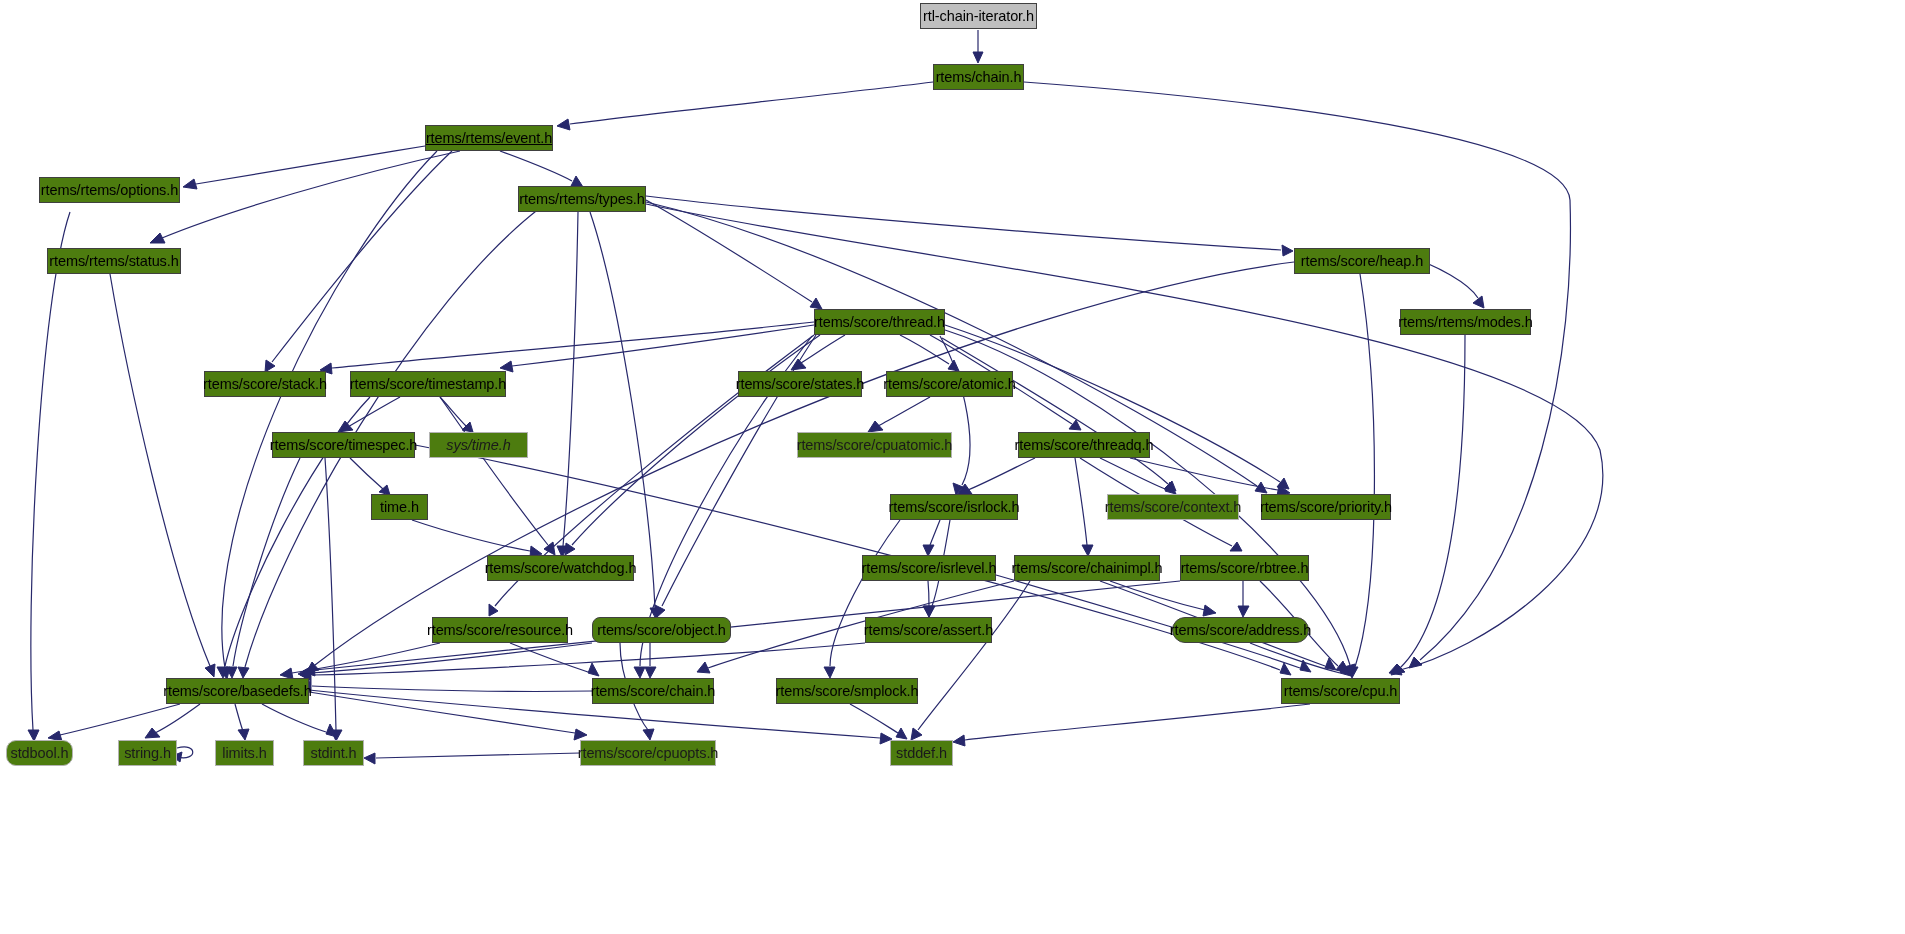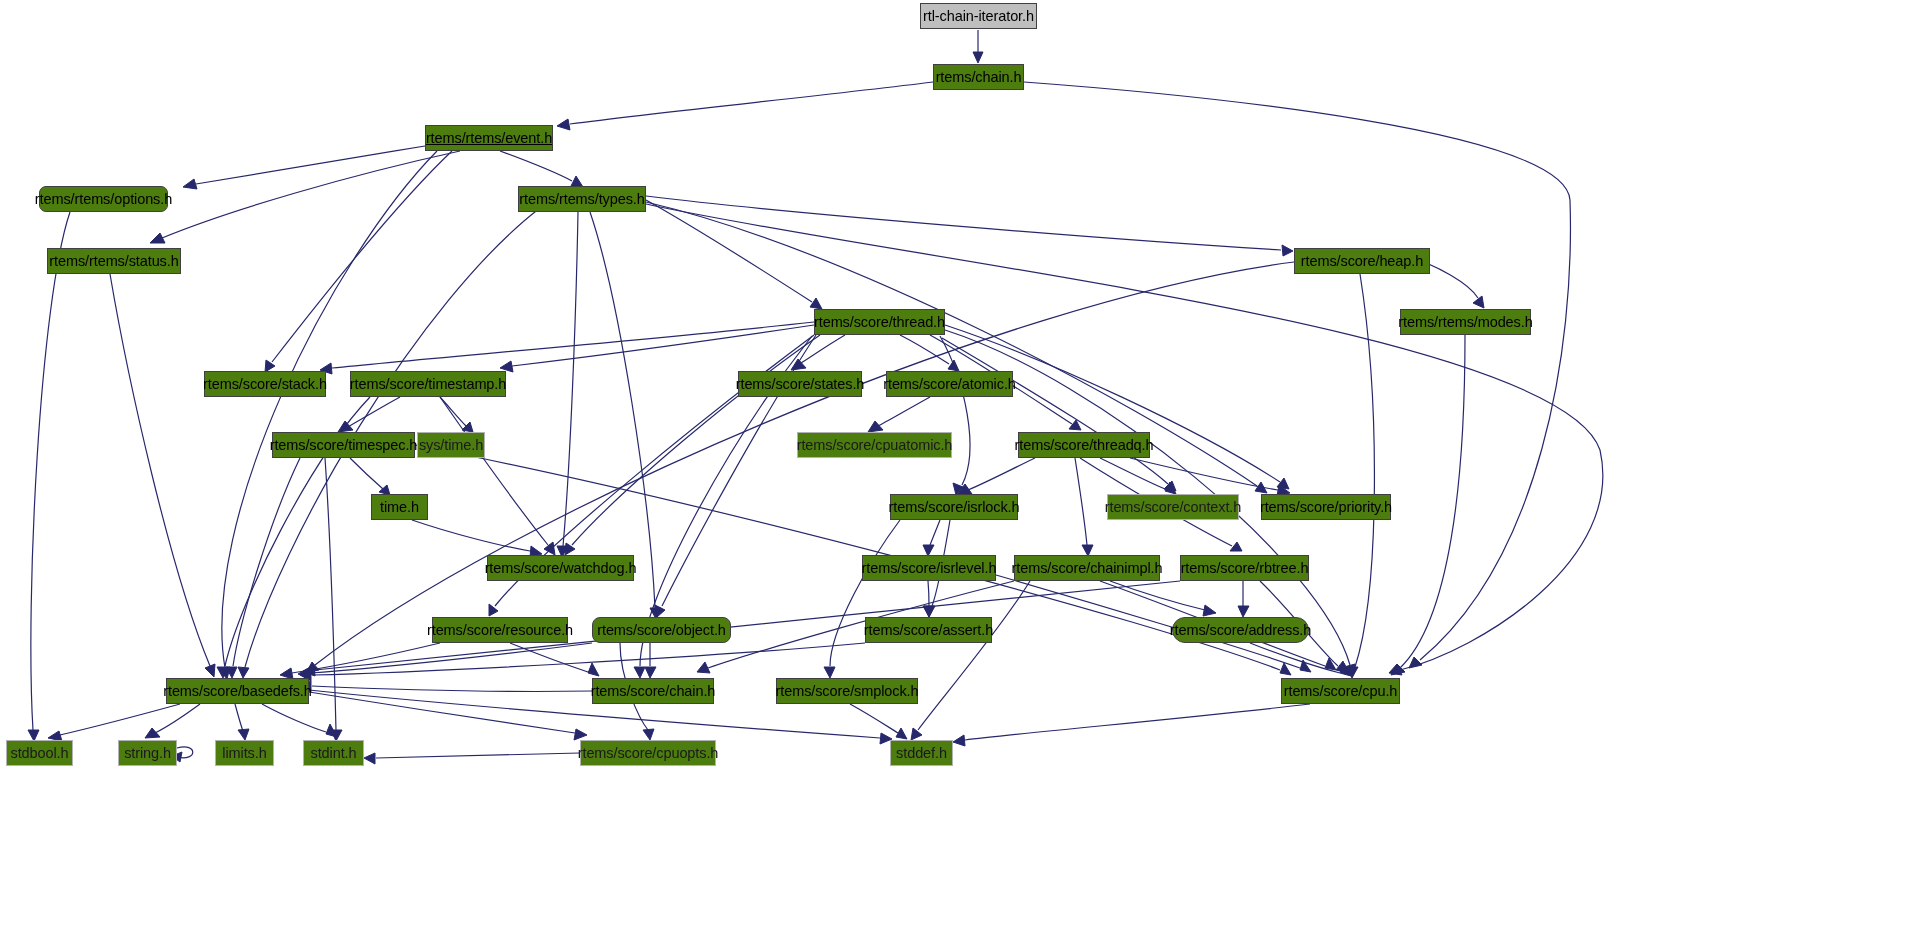--- a/index.html
+++ b/index.html
@@ -215,21 +215,21 @@
   <div id="node-layer">
       <div class="node root" style="left: 920px; top: 3px; width: 117px;">
         <span>rtl-chain-iterator.h</span>
       </div>
       <div class="node" style="left: 933px; top: 64px; width: 91px;">
         <span>rtems/chain.h</span>
       </div>
       <div class="node" style="left: 425px; top: 125px; width: 128px; text-decoration: underline;">
         <span>rtems/rtems/event.h</span>
       </div>
-      <div class="node" style="left: 39px; top: 186px; width: 129px; border-radius: 7px;">
+      <div class="node" style="left: 39px; top: 177px; width: 141px;">
         <span>rtems/rtems/options.h</span>
       </div>
       <div class="node" style="left: 518px; top: 186px; width: 128px;">
         <span>rtems/rtems/types.h</span>
       </div>
       <div class="node" style="left: 47px; top: 248px; width: 134px;">
         <span>rtems/rtems/status.h</span>
       </div>
       <div class="node" style="left: 1294px; top: 248px; width: 136px;">
         <span>rtems/score/heap.h</span>
@@ -248,21 +248,21 @@
       </div>
       <div class="node" style="left: 738px; top: 371px; width: 124px;">
         <span>rtems/score/states.h</span>
       </div>
       <div class="node" style="left: 886px; top: 371px; width: 127px;">
         <span>rtems/score/atomic.h</span>
       </div>
       <div class="node" style="left: 272px; top: 432px; width: 143px;">
         <span>rtems/score/timespec.h</span>
       </div>
-      <div class="node ext" style="left: 417px; top: 432px; width: 68px;">
+      <div class="node ext" style="left: 429px; top: 432px; width: 99px; font-style: italic;">
         <span>sys/time.h</span>
       </div>
       <div class="node ext" style="left: 797px; top: 432px; width: 155px;">
         <span>rtems/score/cpuatomic.h</span>
       </div>
       <div class="node" style="left: 1018px; top: 432px; width: 132px;">
         <span>rtems/score/threadq.h</span>
       </div>
       <div class="node" style="left: 371px; top: 494px; width: 57px;">
         <span>time.h</span>
@@ -305,21 +305,21 @@
       </div>
       <div class="node" style="left: 592px; top: 678px; width: 122px;">
         <span>rtems/score/chain.h</span>
       </div>
       <div class="node" style="left: 776px; top: 678px; width: 142px;">
         <span>rtems/score/smplock.h</span>
       </div>
       <div class="node" style="left: 1281px; top: 678px; width: 119px;">
         <span>rtems/score/cpu.h</span>
       </div>
-      <div class="node ext" style="left: 6px; top: 740px; width: 67px;">
+      <div class="node ext" style="left: 6px; top: 740px; width: 67px; border-radius: 10px;">
         <span>stdbool.h</span>
       </div>
       <div class="node ext" style="left: 118px; top: 740px; width: 59px;">
         <span>string.h</span>
       </div>
       <div class="node ext" style="left: 215px; top: 740px; width: 59px;">
         <span>limits.h</span>
       </div>
       <div class="node ext" style="left: 303px; top: 740px; width: 61px;">
         <span>stdint.h</span>

